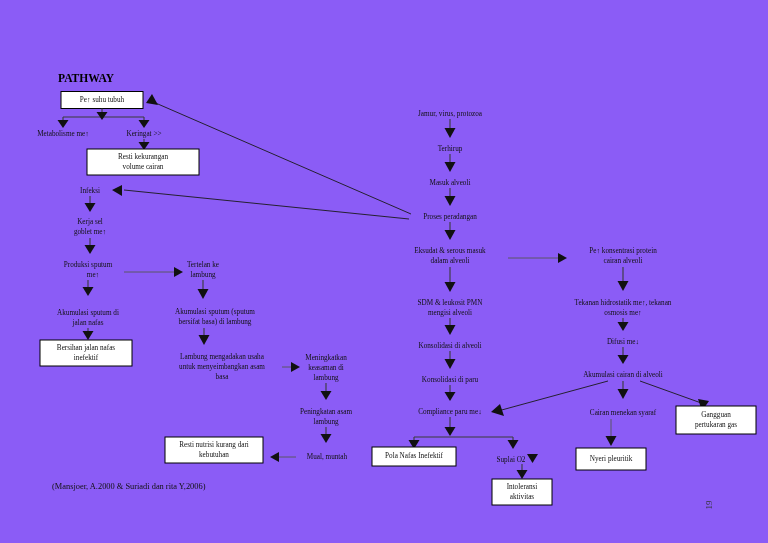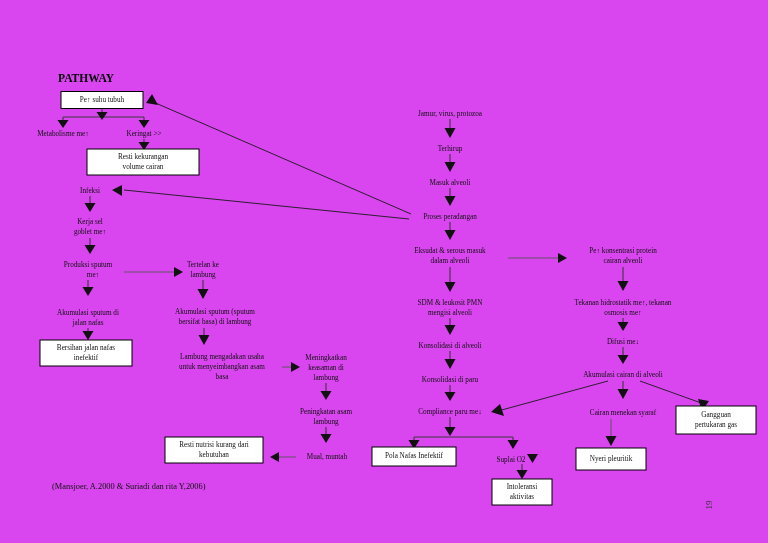--- a/index.html
+++ b/index.html
@@ -11,21 +11,21 @@
     width: 768px;
     height: 543px;
     overflow: hidden;
     font-family: "Liberation Serif", serif;
     color: #000000;
   }
   #page {
     position: relative;
     width: 768px;
     height: 543px;
-    background: #d946ef;
+    background: #8b5cf6;
   }
   svg#flow {
     position: absolute;
     top: 0;
     left: 0;
     width: 768px;
     height: 543px;
   }
   .node-text {
     font-family: "Liberation Serif", serif;

